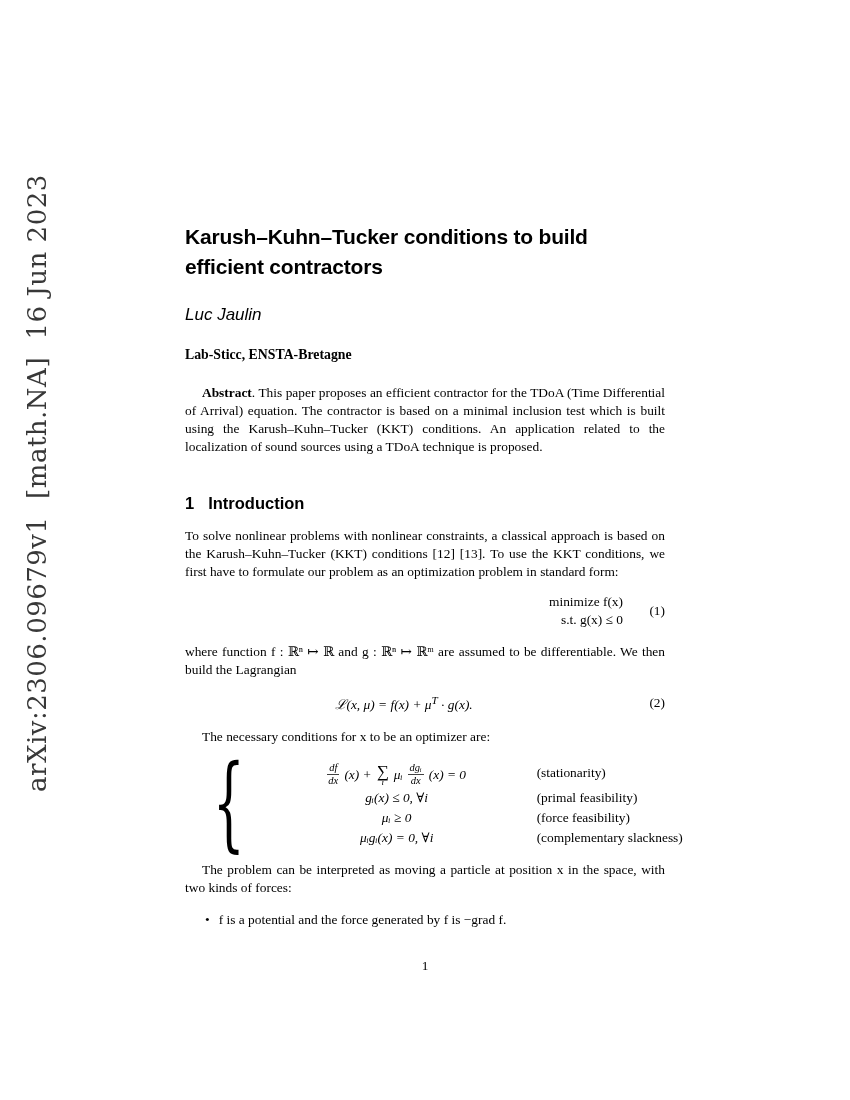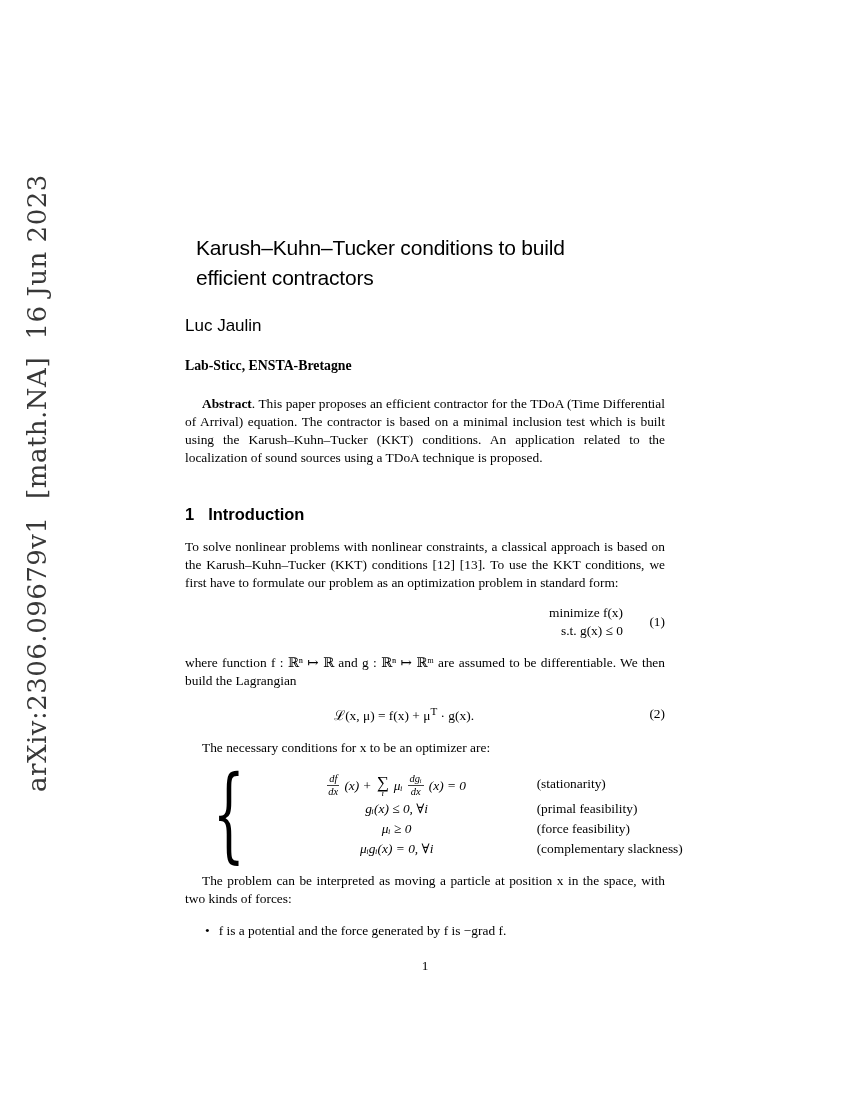--- a/index.html
+++ b/index.html
@@ -11,45 +11,45 @@
     font-family:"DejaVu Serif","Liberation Serif",serif;
     font-size:26px;color:#383838;letter-spacing:0.5px;white-space:pre;
   }
 
   .column{
     position:absolute;left:185px;top:222px;width:480px;
     font-family:"Liberation Serif","DejaVu Serif",serif;
     font-size:13.4px;line-height:18px;text-align:justify;
   }
 
-  .title{margin:11px;font-family:"Liberation Sans","DejaVu Sans",sans-serif;
-    font-weight:400;font-size:21px;line-height:30px;text-align:left;letter-spacing:-0.2px;}
+  .title{margin:0;font-family:"Liberation Sans","DejaVu Sans",sans-serif;
+    font-weight:700;font-size:21px;line-height:30px;text-align:left;letter-spacing:-0.2px;}
   .title span{display:block;}
 
   .author{margin-top:24px;font-family:"Liberation Sans","DejaVu Sans",sans-serif;
-    font-size:17px;text-align:left;}
+    font-style:italic;font-size:17px;text-align:left;}
 
   .affil{margin-top:22px;font-weight:700;font-size:13.8px;text-align:left;}
 
   p{margin:0;}
   .abstract{margin-top:20px;text-indent:17px;}
   .ab-label{font-weight:700;}
 
   .sec{margin:37px 0 0;font-family:"Liberation Sans","DejaVu Sans",sans-serif;
     font-weight:700;font-size:16.5px;line-height:20px;text-align:left;}
   .sec-num{margin-right:14px;}
 
   .para{margin-top:14px;}
   .indent{text-indent:17px;}
 
   .eq{display:flex;align-items:center;margin-top:12px;}
   .eq-body{flex:1;text-align:center;}
   .eq-num{width:42px;text-align:right;}
   .eq1-line{display:block;line-height:18px;text-align:right;}
-  .mathit{}
+  .mathit{font-style:italic;}
 
   .kkt{display:flex;align-items:center;margin:12px 0 0 26px;}
   .brace{font-family:"DejaVu Serif",serif;font-size:56px;line-height:56px;
     transform:scale(0.9,1.85);transform-origin:center;margin-right:10px;font-weight:400;}
   .kkt-grid{display:grid;grid-template-columns:280px 200px;row-gap:2px;align-items:center;}
   .kkt-eq{text-align:center;font-style:italic;}
   .kkt-label{text-align:left;}
 
   .kkt-r1{display:inline-flex;align-items:center;gap:5px;font-style:italic;}
   .frac{display:inline-block;vertical-align:middle;text-align:center;

